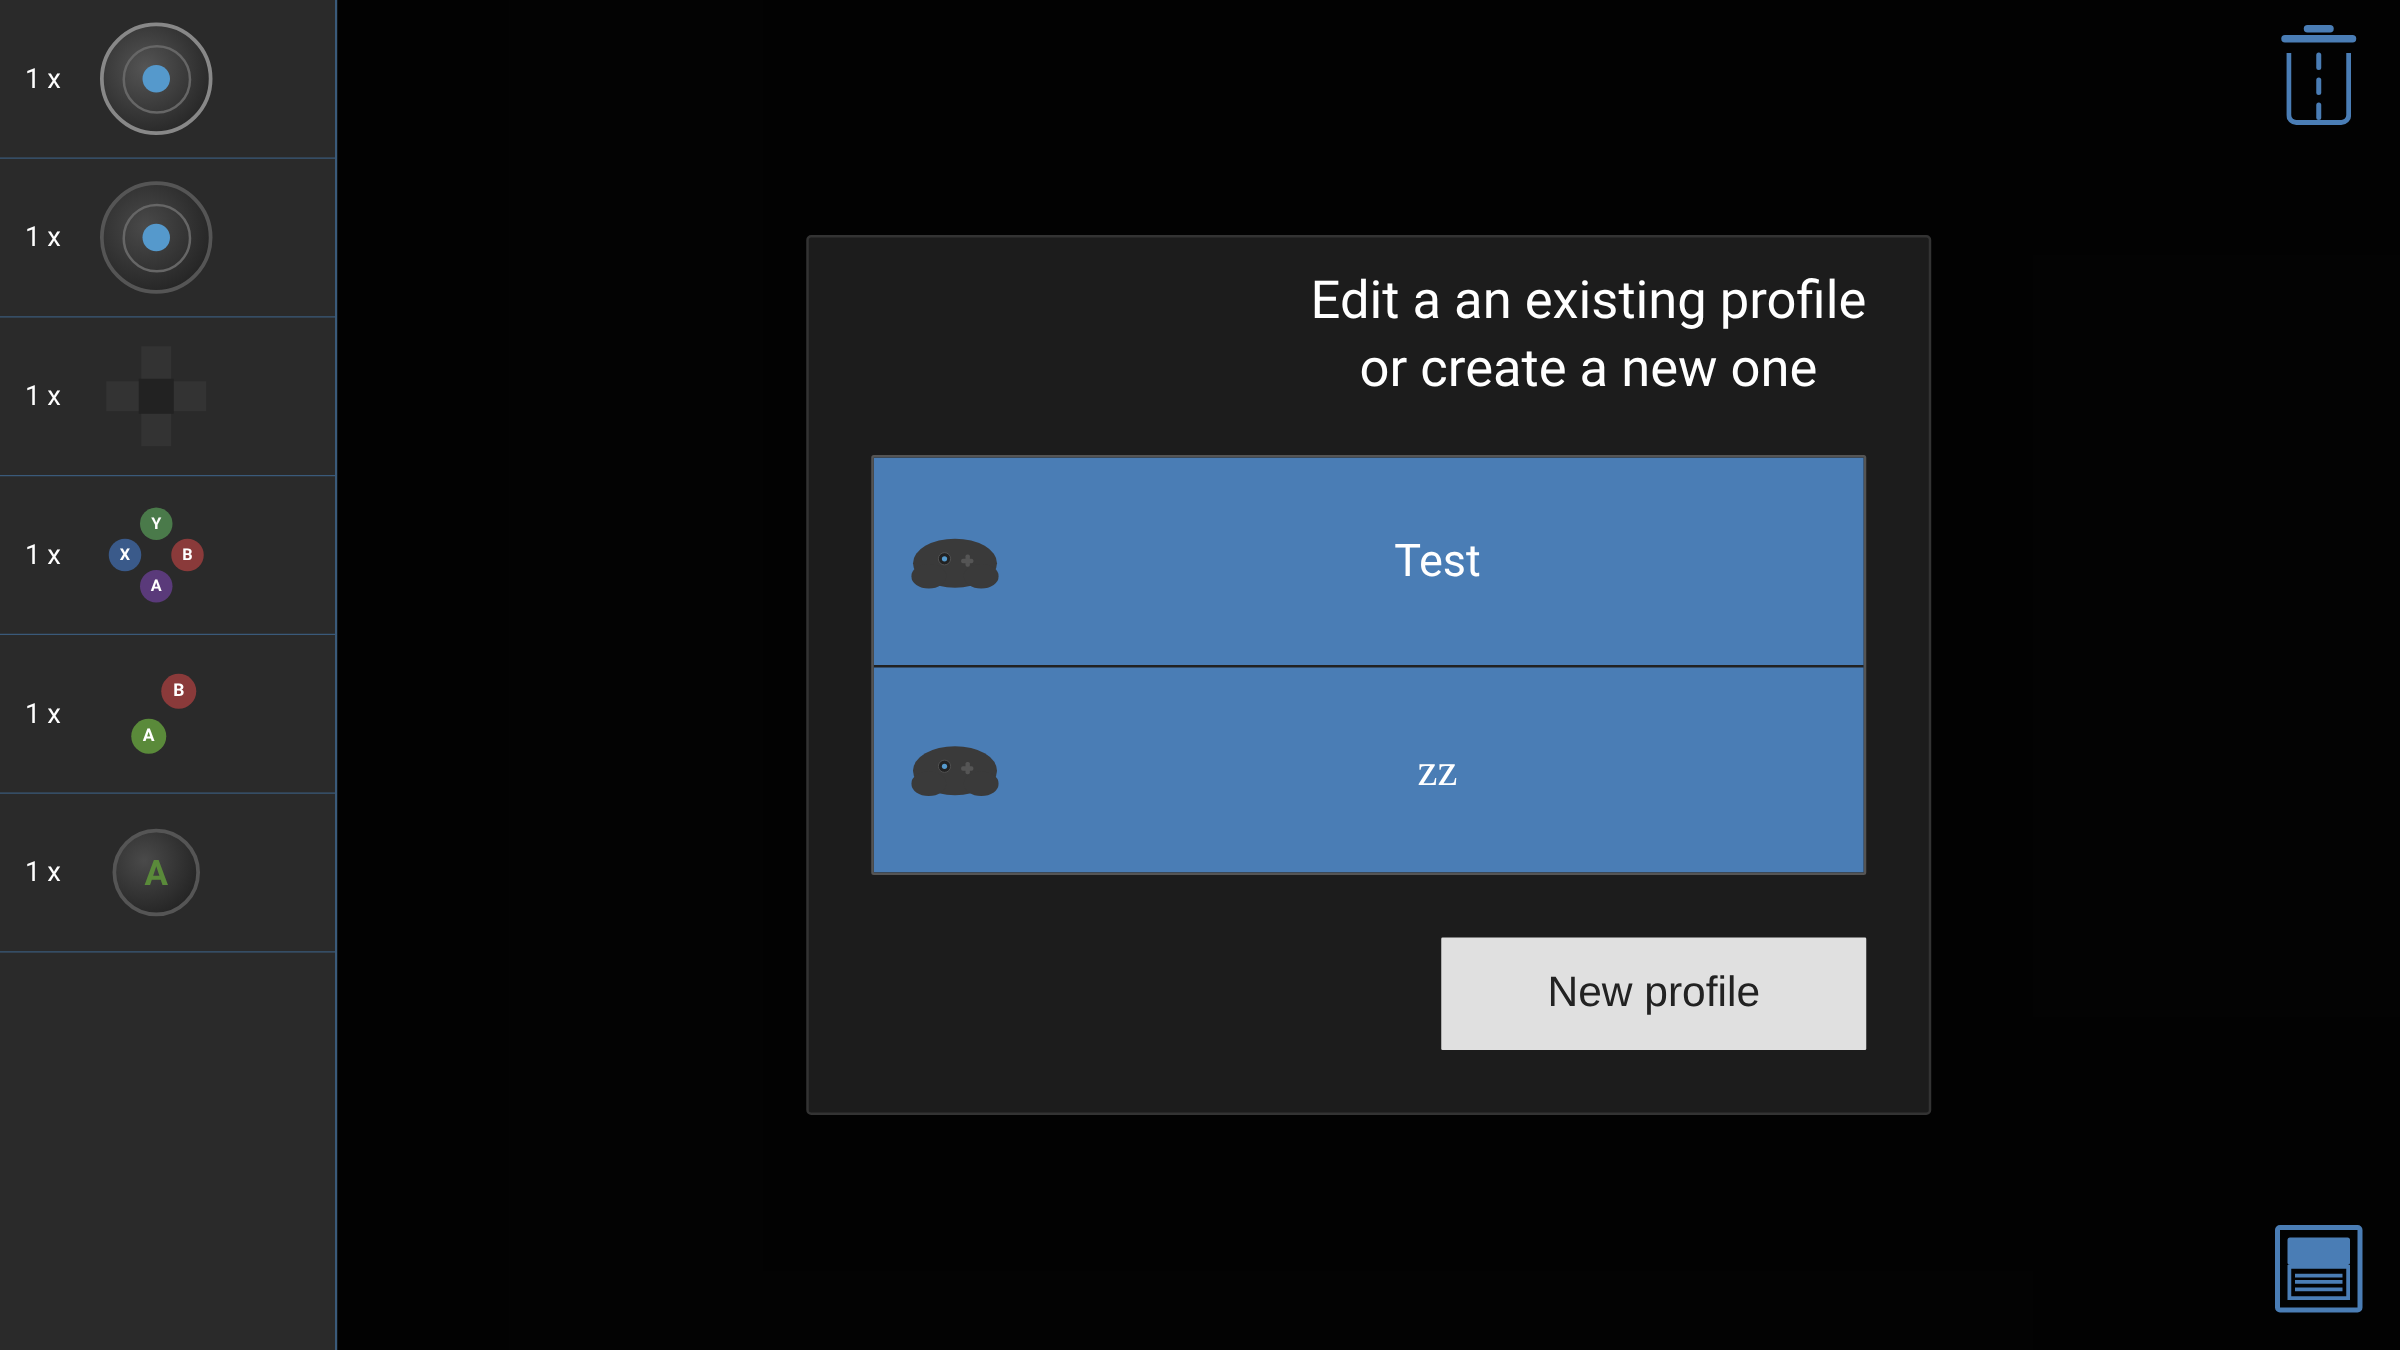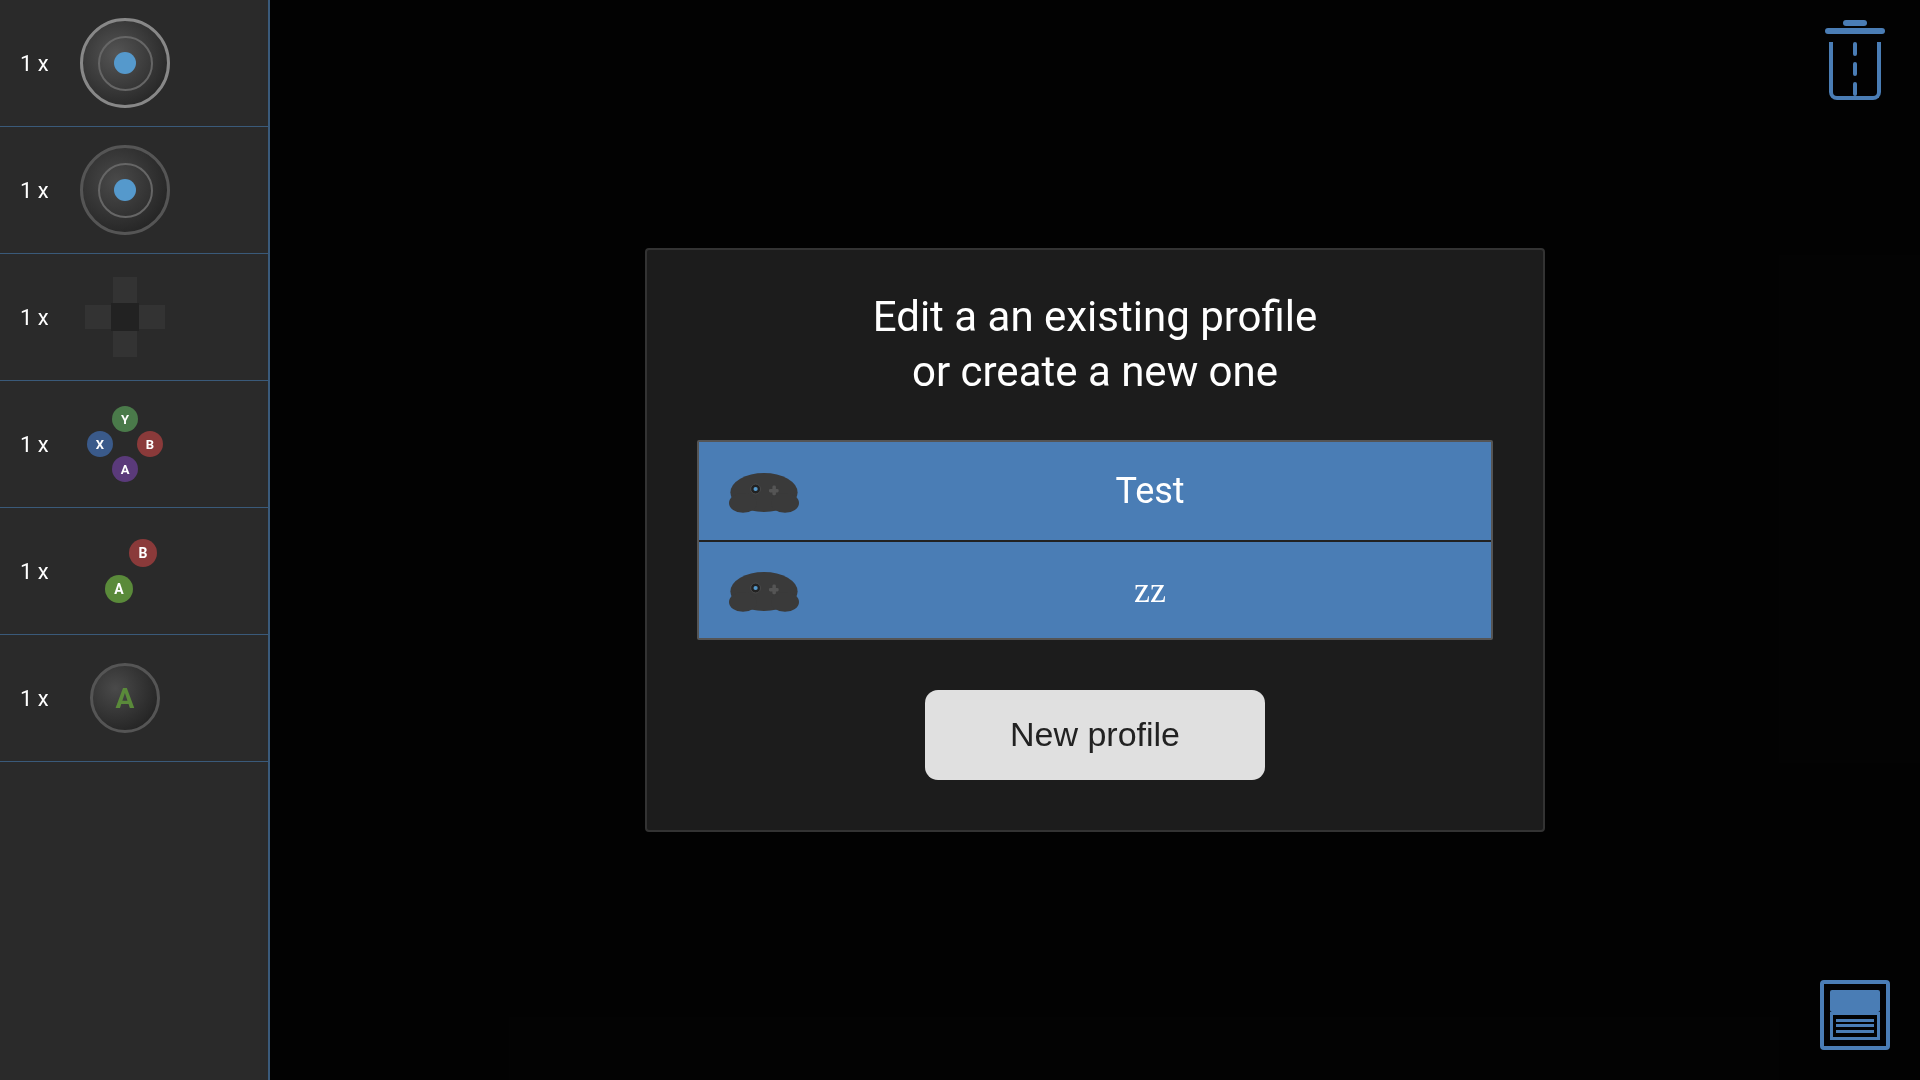--- a/index.html
+++ b/index.html
@@ -210,24 +210,24 @@
       display: flex;
       align-items: center;
       justify-content: center;
     }
 
     #modal {
       width: 900px;
       background: #1c1c1c;
       border: 2px solid #333;
       border-radius: 4px;
-      padding: 40px 50px 50px;
+      padding: 24px 50px 50px;
       display: flex;
       flex-direction: column;
-      align-items: center;
+      align-items: flex-end;
     }
 
     #modal-title {
       color: #ffffff;
       font-size: 42px;
       text-align: center;
       margin-bottom: 40px;
       line-height: 1.3;
     }
 
@@ -236,21 +236,21 @@
       border: 2px solid #555;
       border-radius: 2px;
       overflow: hidden;
       margin-bottom: 50px;
     }
 
     .profile-item {
       display: flex;
       align-items: center;
       padding: 0 30px;
-      height: 98px;
+      height: 166px;
       background: #4a7db5;
       cursor: pointer;
     }
 
     .profile-item + .profile-item {
       border-top: 2px solid #222;
       font-family: Liberation Serif, serif;
     }
 
     .profile-icon {
@@ -270,21 +270,21 @@
       flex: 1;
       text-align: center;
     }
 
     
     #new-profile-btn {
       width: 340px;
       height: 90px;
       background: #e0e0e0;
       border: none;
-      border-radius: 13px;
+      border-radius: 1px;
       font-size: 34px;
       color: #222;
       cursor: pointer;
       display: flex;
       align-items: center;
       justify-content: center;
     }
 
     
     #trash-icon {

